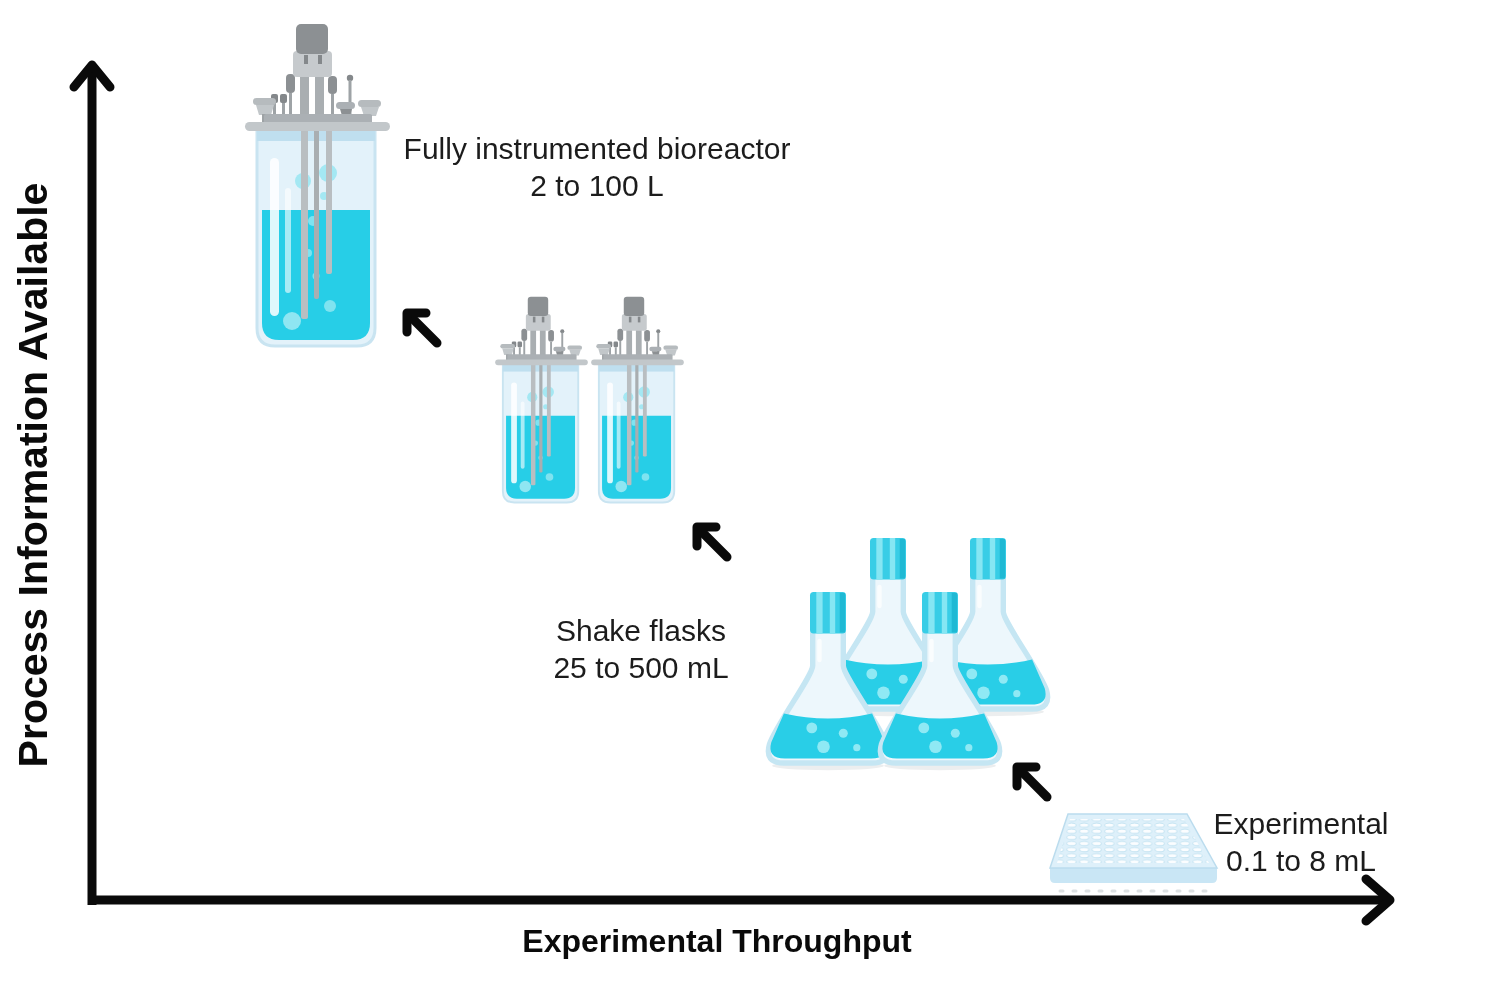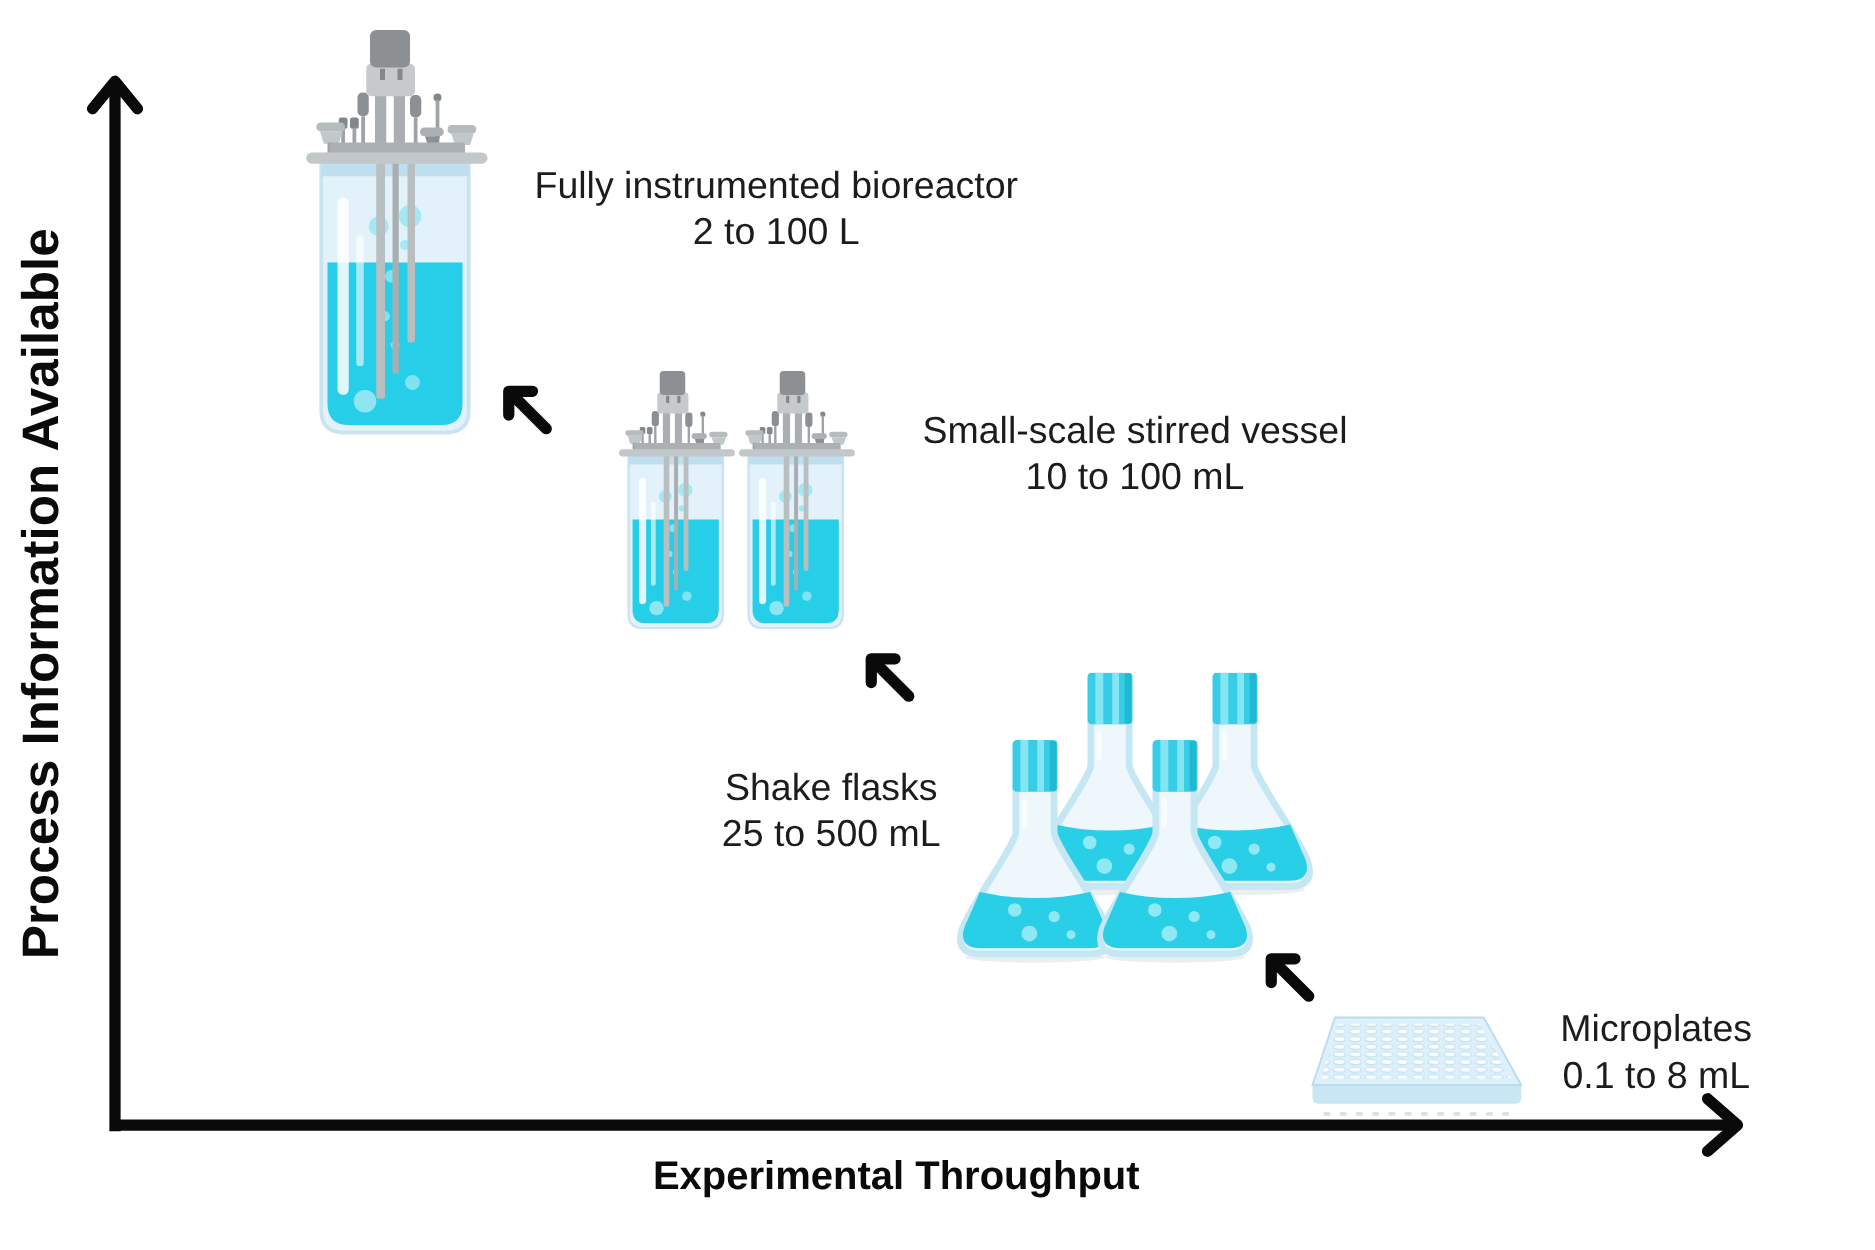--- a/index.html
+++ b/index.html
@@ -1,19 +1,19 @@
 <!DOCTYPE html>
 <html><head>
 <meta charset="utf-8">
 <style>
   html,body{margin:0;padding:0;background:#ffffff;}
   .canvas{position:relative;width:1500px;height:1000px;background:#ffffff;overflow:hidden;
           font-family:"Liberation Sans",sans-serif;color:#1c1c1c;}
   .abs{position:absolute;}
-  .item-label{position:absolute;text-align:center;font-size:30px;line-height:37px;color:#1c1c1c;margin-left:24px;}
+  .item-label{position:absolute;text-align:center;font-size:30px;line-height:37px;color:#1c1c1c;}
   .axis-label{position:absolute;font-weight:bold;color:#0a0a0a;white-space:nowrap;}
   .y-axis-label{top:475px;left:33px;transform:translate(-50%,-50%) rotate(-90deg);font-size:41px;}
   .x-axis-label{top:941px;left:717px;transform:translate(-50%,-50%);font-size:32px;}
   svg{display:block;}
 </style>
 </head>
 <body>
 
 <div class="canvas">
 
@@ -126,24 +126,20 @@
   <div class="abs" style="left:492px;top:293px;width:99px;height:214px;">
     <svg width="99" height="214">
       <use href="#sym-vessel"></use>
     </svg>
   </div>
   <div class="abs" style="left:588px;top:293px;width:99px;height:214px;">
     <svg width="99" height="214">
       <use href="#sym-vessel"></use>
     </svg>
   </div>
-  <div class="item-label" style="left:664px;top:326px;width:440px;">
-    <div>Small-scale stirred vessel</div>
-    <div>10 to 100 mL</div>
-  </div>
 
   <svg class="abs" style="left:684px;top:514px;" width="52" height="52">
       <use href="#sym-arrow"></use>
     </svg>
 
   <div class="abs" style="left:816px;top:538px;width:144px;height:180px;">
     <svg width="144" height="180">
         <use href="#sym-flask"></use>
       </svg>
   </div>
@@ -170,17 +166,17 @@
   <svg class="abs" style="left:1004px;top:754px;" width="52" height="52">
       <use href="#sym-arrow"></use>
     </svg>
 
   <div class="abs" style="left:1040px;top:810px;width:190px;height:90px;">
     <svg width="190" height="90">
         <use href="#sym-plate"></use>
       </svg>
   </div>
   <div class="item-label" style="left:1151px;top:805px;width:300px;">
-    <div>Microplates</div>
+    <div>Experimental</div>
     <div>0.1 to 8 mL</div>
   </div>
 
 </div>
 
 </body></html>

